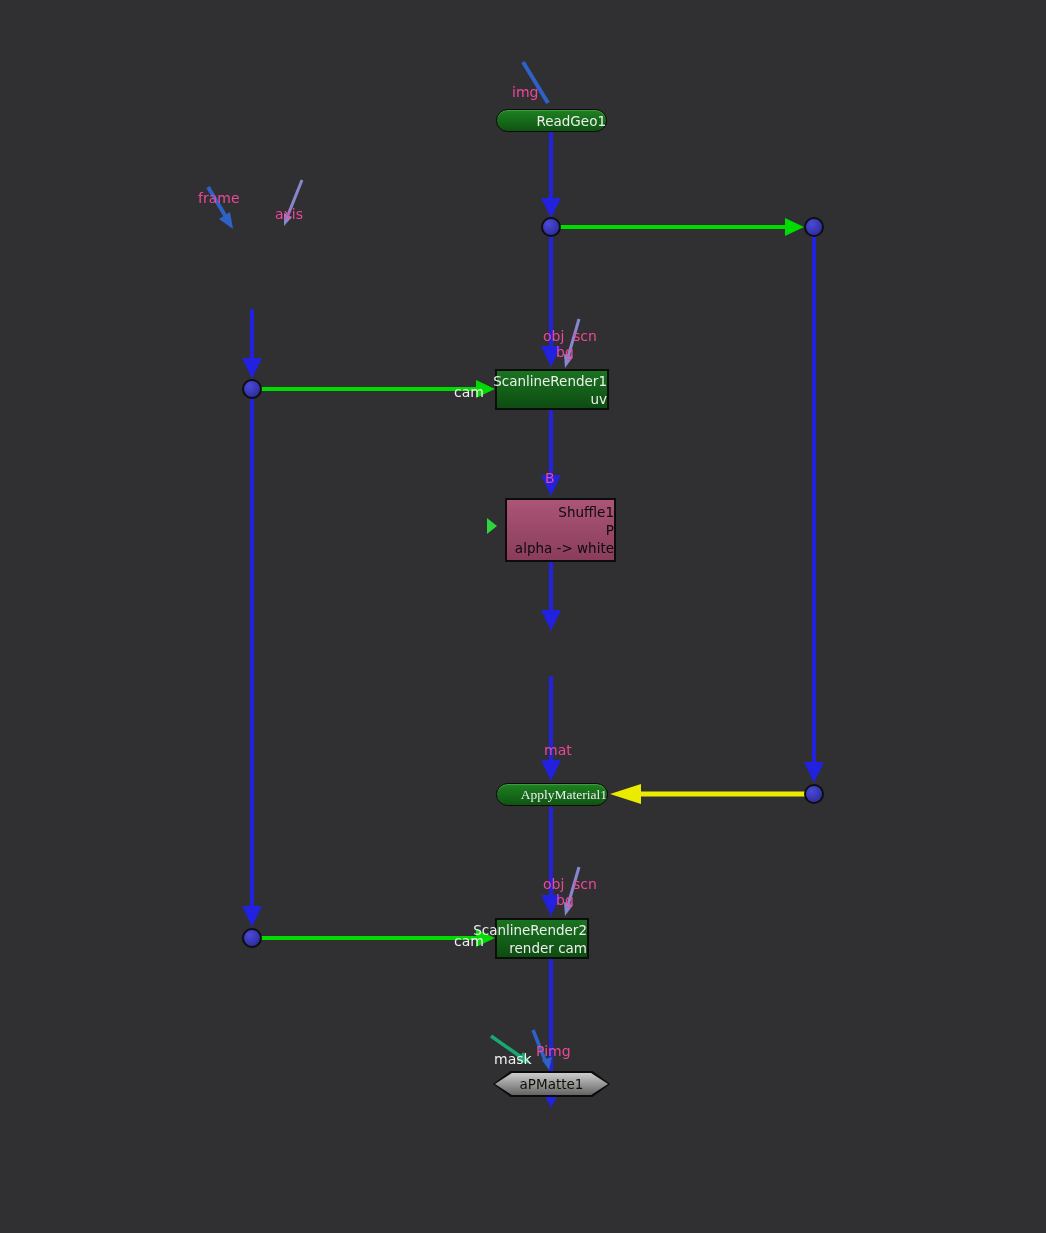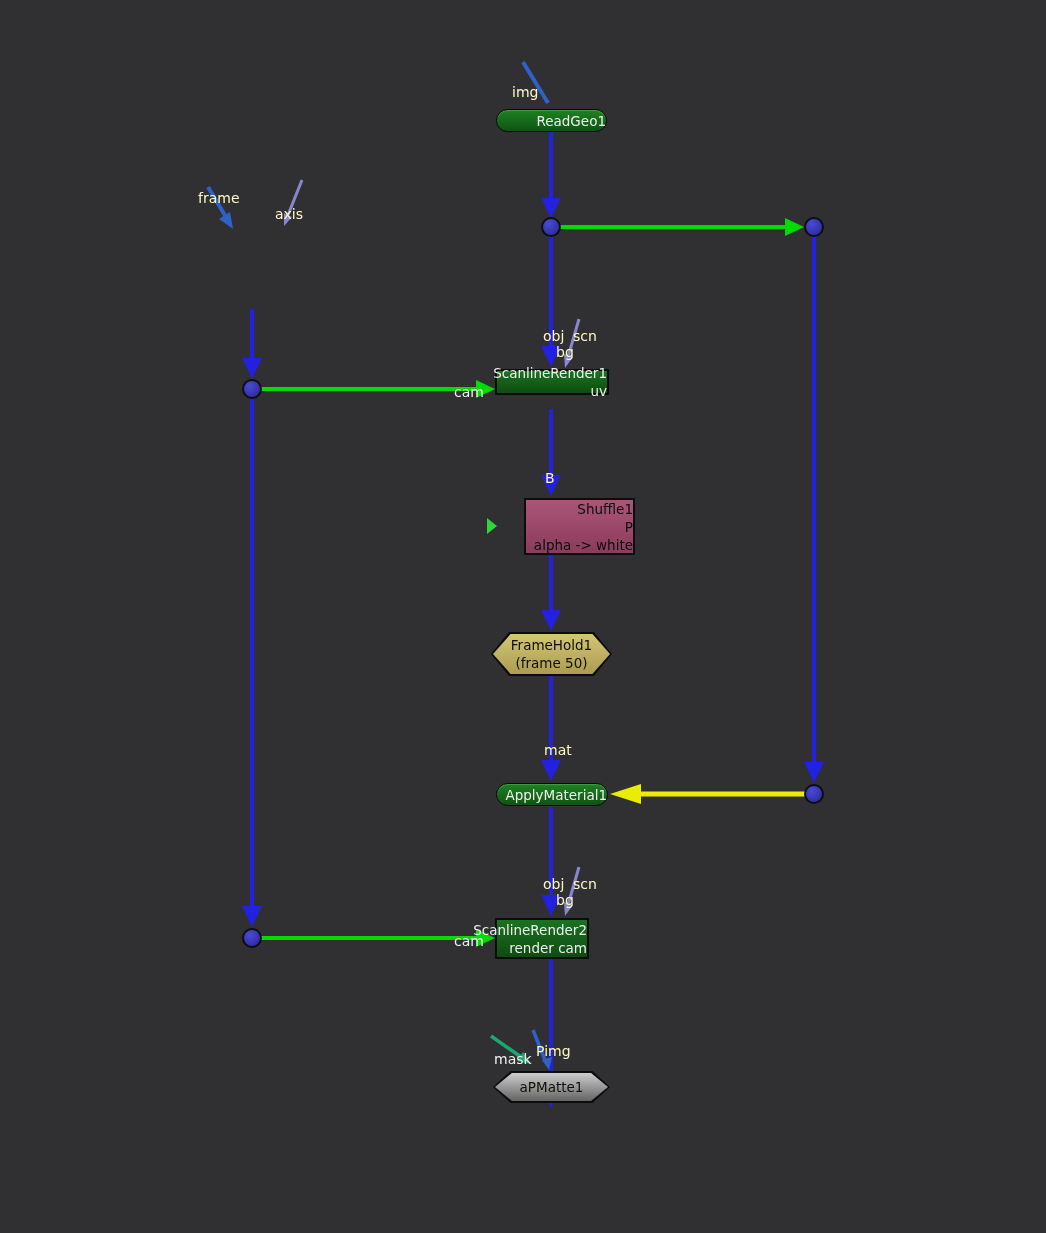--- a/index.html
+++ b/index.html
@@ -7,21 +7,21 @@
     position:relative;width:1046px;height:1233px;overflow:hidden;
     background:#303032;font-family:"DejaVu Sans","Liberation Sans",sans-serif;
   }
   #pipes{position:absolute;left:0;top:0;z-index:1;}
   .dot{
     position:absolute;width:20px;height:20px;border-radius:50%;z-index:2;
     background:radial-gradient(circle at 35% 30%, #4a4ad8, #26268e);
     border:2px solid #0d0d12;box-sizing:border-box;
   }
   .label{
-    position:absolute;z-index:4;font-size:14px;color:#fef9c3;
+    position:absolute;z-index:4;font-size:14px;color:#ec4899;
     white-space:nowrap;pointer-events:none;
   }
   .label.white{color:#efefef;}
   .node{
     position:absolute;z-index:3;display:flex;flex-direction:column;
     align-items:flex-end;justify-content:center;box-sizing:border-box;
     white-space:nowrap;text-align:center;
   }
   .node-pill{
     border-radius:12px;border:1.5px solid #0a0a0a;
@@ -138,50 +138,43 @@
   <div class="dot" style="left:804px;top:217px;"></div>
   <div class="dot" style="left:242px;top:379px;"></div>
   <div class="dot" style="left:804px;top:784px;"></div>
   <div class="dot" style="left:242px;top:928px;"></div>
 
   <div class="node node-pill" style="left:496px;top:109px;width:111px;height:23px;">
     <div>ReadGeo1</div>
   </div>
 
 
-  <div class="node node-rect" style="left:495px;top:369px;width:114px;height:26px;">
+  <div class="node node-rect" style="left:495px;top:369px;width:114px;height:41px;">
     <div>ScanlineRender1</div>
     <div>uv</div>
   </div>
 
   <div class="shuffle-marker" style="left:487px;top:518px;"></div>
-  <div class="node node-shuffle" style="left:524px;top:498px;width:111px;height:57px;">
+  <div class="node node-shuffle" style="left:505px;top:498px;width:111px;height:64px;">
     <div>Shuffle1</div>
     <div>P</div>
     <div>alpha -&gt; white</div>
   </div>
 
-  <div class="hex-outer" style="left:491px;top:632px;width:121px;height:44px;">
-    <div class="hex-shape"></div>
-    <div class="hex-inner hex-khaki">
-      <div>FrameHold1</div>
-      <div>(frame 50)</div>
-    </div>
-  </div>
 
-  <div class="node node-pill" style="left:496px;top:783px;width:112px;height:23px;">
+  <div class="node node-pill" style="left:496px;top:783px;width:112px;height:23px;font-family:Liberation Serif, serif;">
     <div>ApplyMaterial1</div>
   </div>
 
   <div class="node node-rect" style="left:495px;top:918px;width:94px;height:41px;">
     <div>ScanlineRender2</div>
     <div>render cam</div>
   </div>
 
-  <div class="hex-outer" style="left:493px;top:1071px;width:117px;height:32px;text-decoration:underline;">
+  <div class="hex-outer" style="left:493px;top:1071px;width:117px;height:26px;text-decoration:underline;">
     <div class="hex-shape"></div>
     <div class="hex-inner hex-gray">
       <div>aPMatte1</div>
     </div>
   </div>
 
   <div class="label" style="left:512px;top:84px;">img</div>
   <div class="label" style="left:198px;top:190px;">frame</div>
   <div class="label" style="left:275px;top:206px;">axis</div>
   <div class="label" style="left:543px;top:328px;">obj</div>

